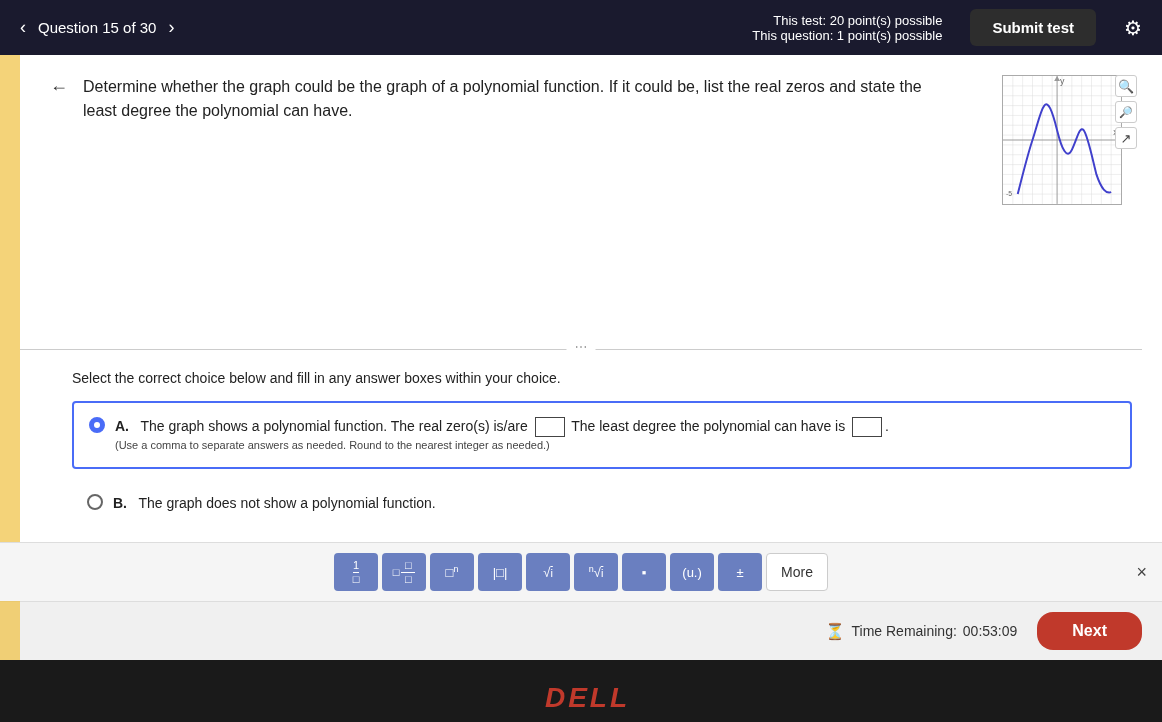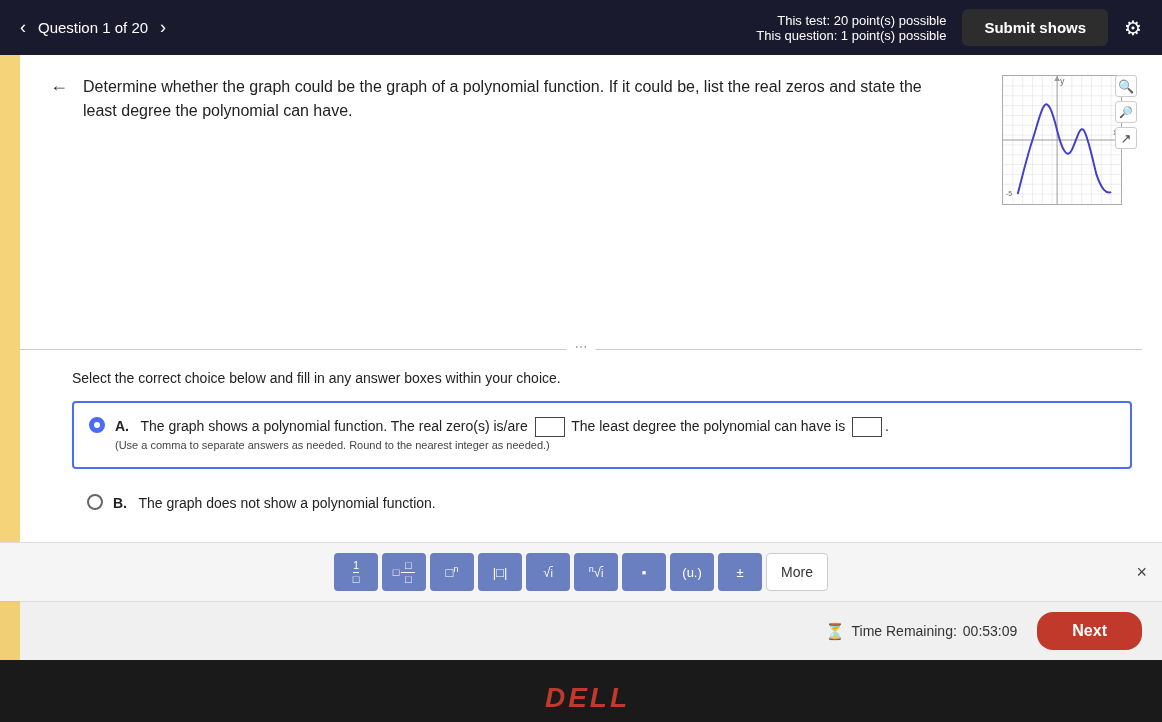--- a/index.html
+++ b/index.html
@@ -41,21 +41,21 @@
       font-size: 15px;
     }
     .nav-arrow {
       color: white;
       font-size: 18px;
       cursor: pointer;
     }
     .top-bar-right {
       display: flex;
       align-items: center;
-      gap: 16px;
+      gap: 28px;
       justify-content: space-between;
     }
     .test-info {
       text-align: right;
       font-size: 13px;
       color: white;
     }
     .submit-btn {
       background: #2d2d2d;
       color: white;
@@ -394,29 +394,29 @@
     }
   </style>
 </head>
 <body>
 
 <div class="main-container">
 
   <div class="top-bar">
     <div class="top-bar-left">
       <span class="nav-arrow">‹</span>
-      <span class="question-nav">Question 1 of 20</span>
+      <span class="question-nav">Question 15 of 30</span>
       <span class="nav-arrow">›</span>
     </div>
     <div class="top-bar-right">
       <div class="test-info">
         <div>This test: 20 point(s) possible</div>
         <div>This question: 1 point(s) possible</div>
       </div>
-      <button class="submit-btn">Submit shows</button>
+      <button class="submit-btn">Submit test</button>
       <span class="settings-icon">⚙</span>
     </div>
   </div>
 
   <div class="content-area">
     <div class="left-strip"></div>
 
     <div class="question-content">
       <div class="question-text-area">
         <div class="question-header">

